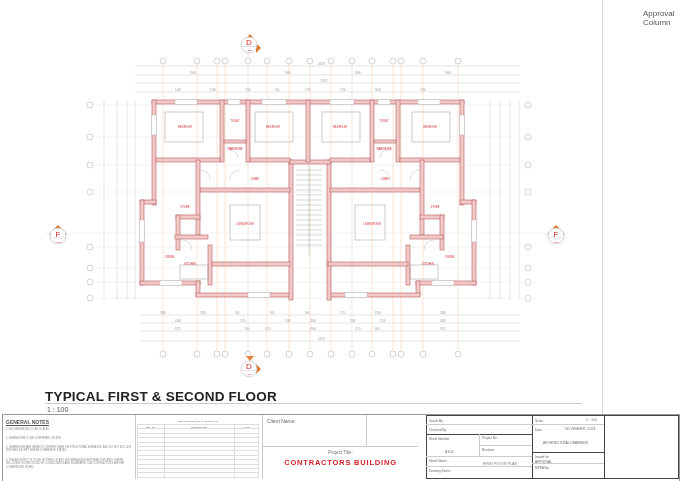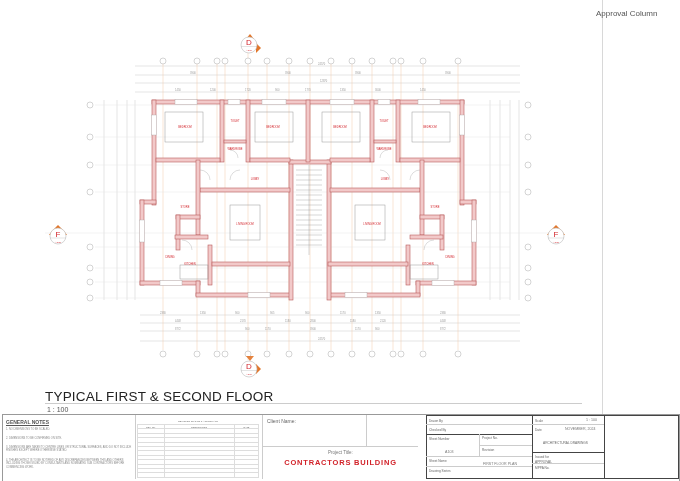--- a/index.html
+++ b/index.html
@@ -1,22 +1,22 @@
 <!DOCTYPE html>
 <html><head>
 <meta charset="utf-8">
 <style>
   html,body{margin:0;padding:0;background:#fff;}
   body{width:680px;height:481px;position:relative;overflow:hidden;font-family:"Liberation Sans",sans-serif;color:#333;}
   .abs{position:absolute;}
   .sheet{left:0;top:0;width:680px;height:481px;background:#fff;}
   .approval-col{left:602px;top:0;width:78px;height:415px;border-left:1px solid #d8d8d8;}
-  .approval-title{left:596px;top:9px;font-size:8px;color:#555;}
+  .approval-title{left:643px;top:9px;font-size:8px;color:#555;}
   .plan-svg{left:0;top:0;}
-  .view-title{left:45px;top:389px;font-size:13.5px;font-weight:normal;color:#222;letter-spacing:0.2px;}
+  .view-title{left:45px;top:389px;font-size:13.5px;font-weight:bold;color:#222;letter-spacing:0.2px;}
   .view-scale{left:47px;top:406px;font-size:7px;color:#555;}
   .scale-underline{left:45px;top:403px;width:537px;height:0;border-top:1px solid #ccc;}
   .bottom{left:2px;top:414px;width:676px;height:66px;border:1px solid #999;}
   .notes{left:3px;top:415px;width:131px;height:64px;}
   .notes-title{left:6px;top:419px;font-size:5px;font-weight:bold;text-decoration:underline;color:#555;}
   .note{position:absolute;left:6px;width:126px;font-size:2.6px;line-height:3.4px;color:#888;}
   .rev{left:135px;top:415px;width:126px;height:64px;border-left:1px solid #ccc;border-right:1px solid #ccc;}
   .rev-title{left:135px;top:420px;width:126px;text-align:center;font-size:2.5px;color:#666;}
   .rev-table{left:137px;top:424px;width:122px;height:54px;}
   .rev-table table{border-collapse:collapse;width:100%;height:100%;}

